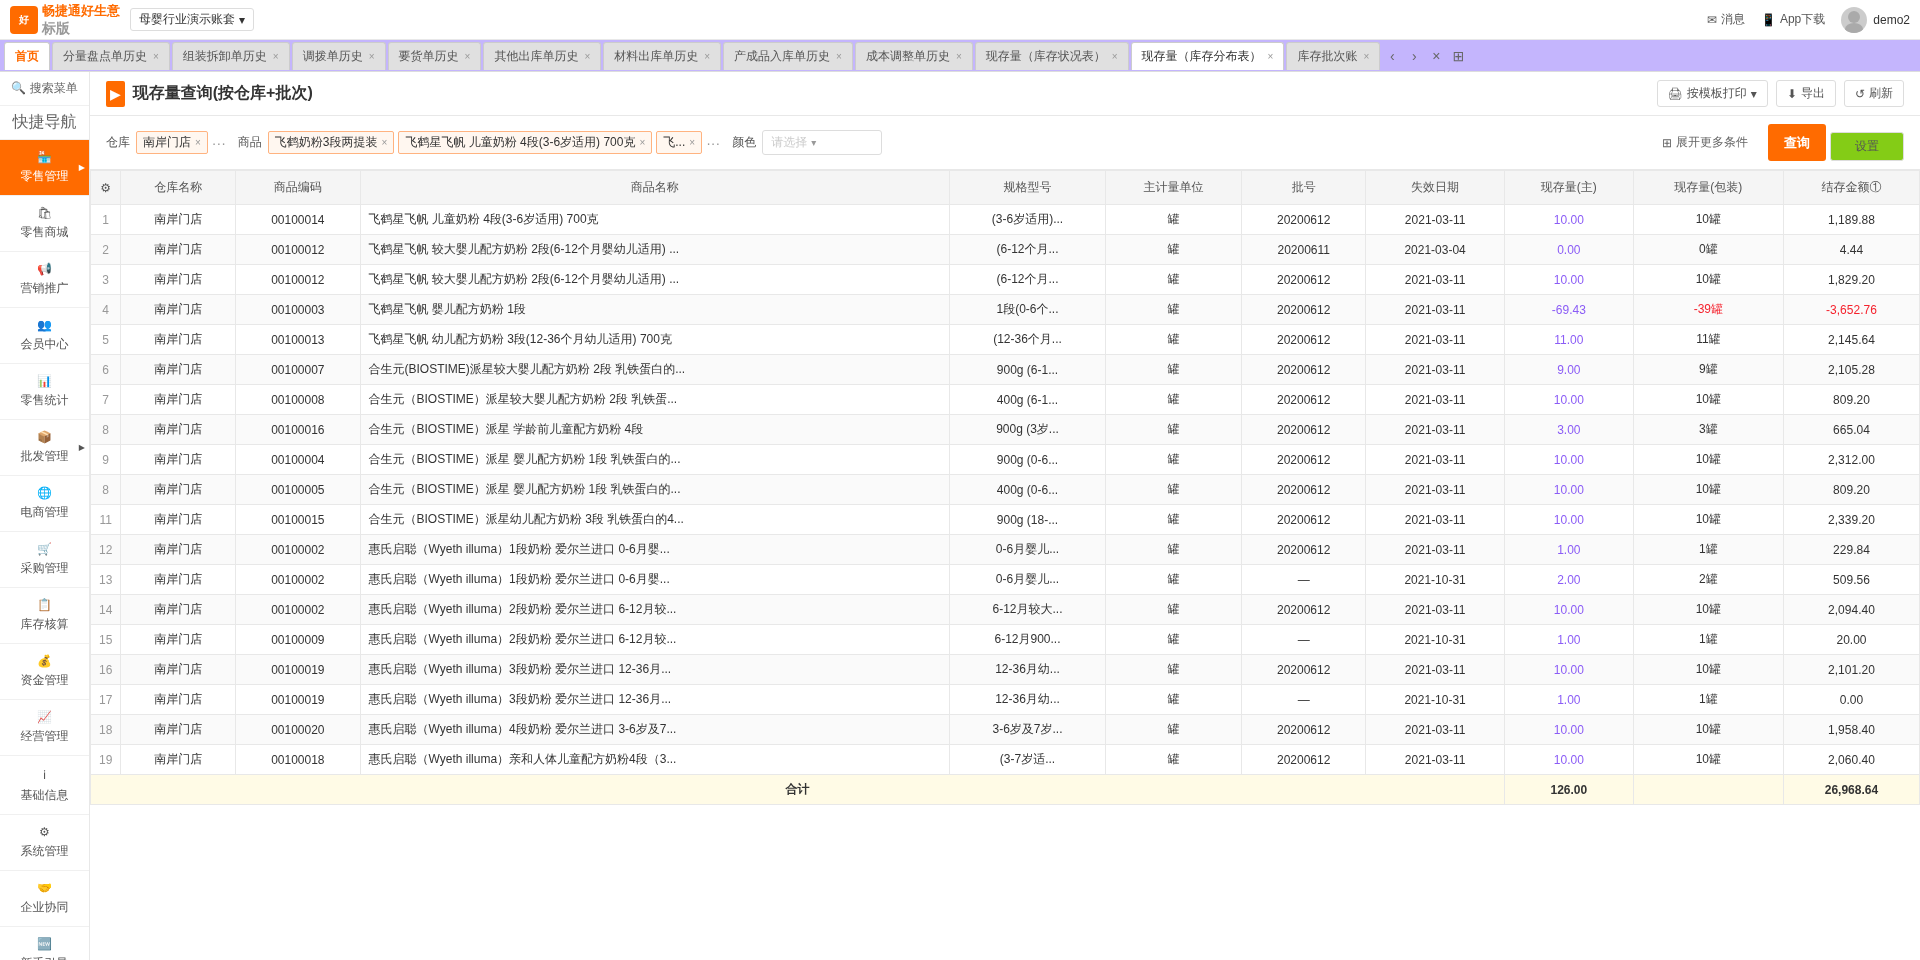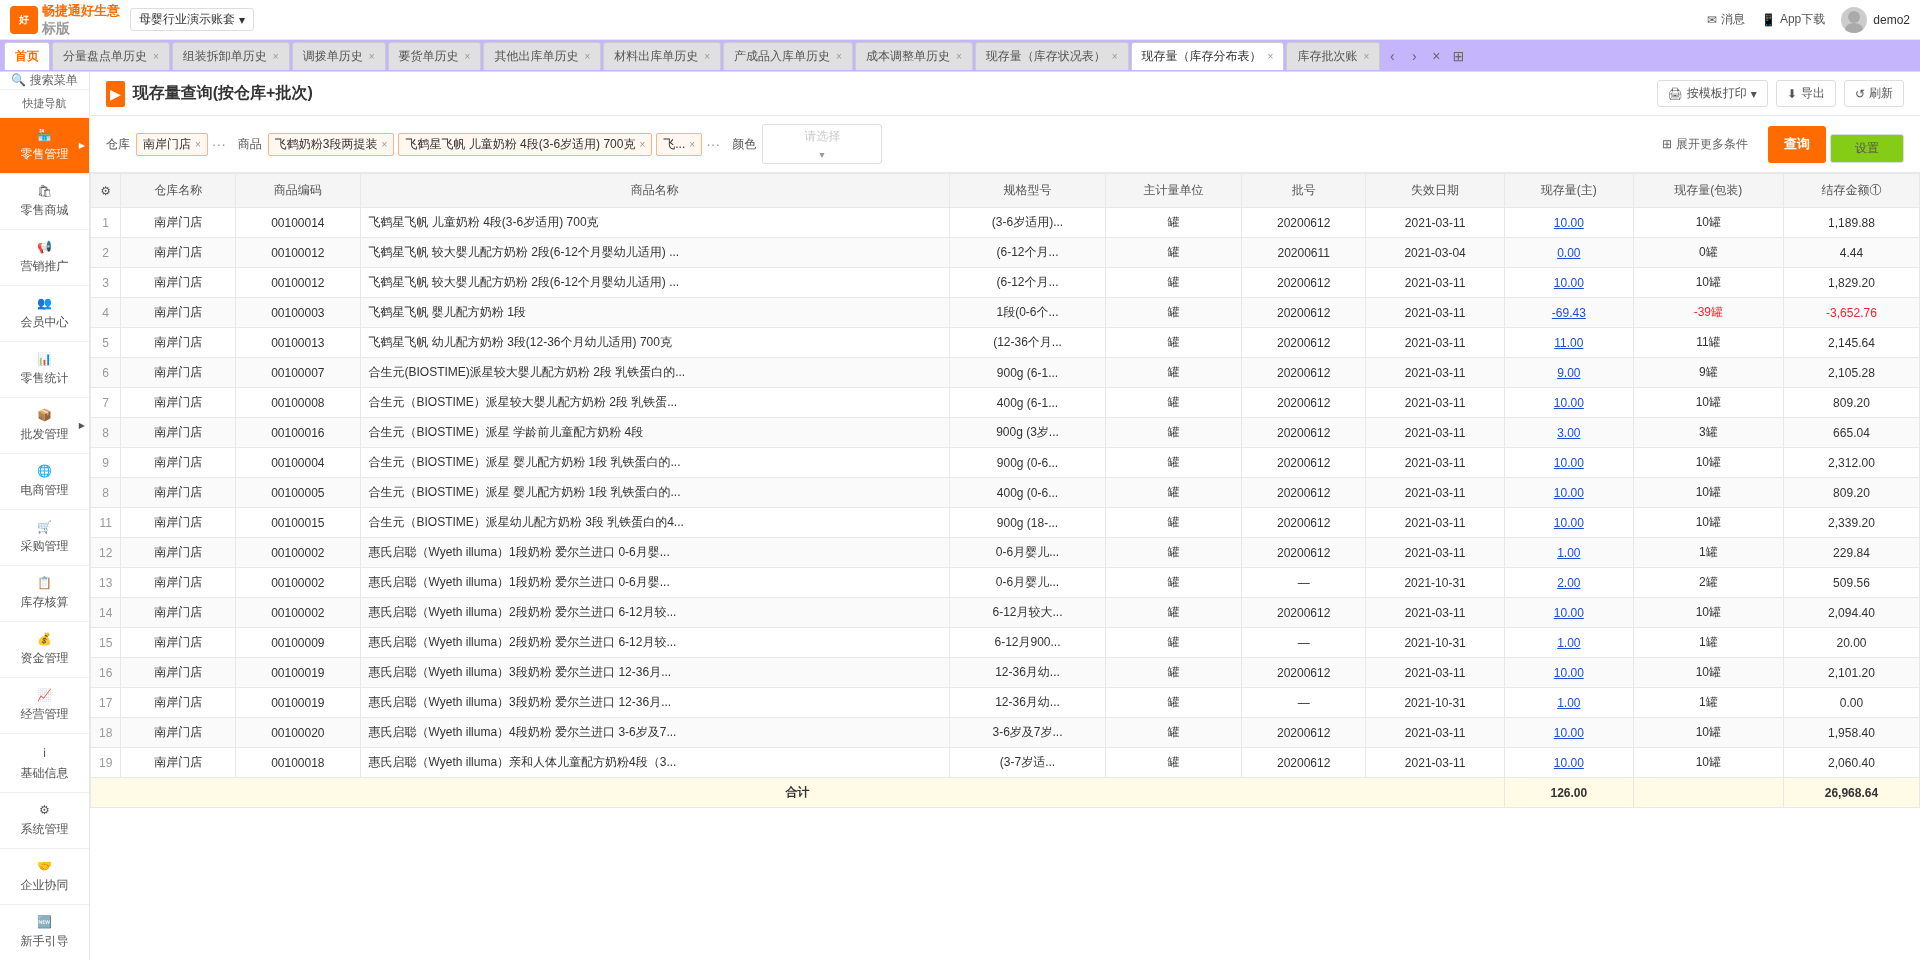--- a/index.html
+++ b/index.html
@@ -31,22 +31,22 @@
     .tab-item.home { background: #fff; color: #ff6b00; font-weight: bold; }
     .tab-item.active { background: #fff; color: #333; }
     .tab-close { font-size: 10px; color: #999; cursor: pointer; margin-left: 2px; }
     .tab-nav-btn { width: 20px; height: 28px; display: flex; align-items: center; justify-content: center; cursor: pointer; color: #666; font-size: 14px; }
 
     
     .main-layout { display: flex; height: calc(100vh - 72px); }
 
     
     .sidebar { width: 90px; background: #fff; border-right: 1px solid #e8e8e8; display: flex; flex-direction: column; }
-    .sidebar-search { padding: 0 6px; border-bottom: 1px solid #f0f0f0; text-align: center; font-size: 12px; color: #666; cursor: pointer; }
-    .sidebar-quick { padding: 6px; border-bottom: 1px solid #f0f0f0; text-align: center; font-size: 11px; color: #666; cursor: pointer; }
+    .sidebar-search { padding: 8px 6px; border-bottom: 1px solid #f0f0f0; text-align: center; font-size: 12px; color: #666; cursor: pointer; }
+    .sidebar-quick { padding: 6px; border-bottom: 1px solid #f0f0f0; text-align: center; font-size: 16px; color: #666; cursor: pointer; }
     .sidebar-item {
       display: flex; flex-direction: column; align-items: center; justify-content: center;
       padding: 10px 4px; cursor: pointer; font-size: 12px; color: #555; gap: 4px;
       border-bottom: 1px solid #f0f0f0; position: relative;
     }
     .sidebar-item.active { background: #ff6b00; color: #fff; }
     .sidebar-item .arrow { position: absolute; right: 4px; font-size: 8px; }
 
     
     .content { flex: 1; display: flex; flex-direction: column; overflow: hidden; }
@@ -73,21 +73,21 @@
     .filter-tag {
       display: flex; align-items: center; gap: 4px; background: #fff7f0;
       border: 1px solid #ffb380; border-radius: 2px; padding: 2px 6px;
       font-size: 12px; color: #333; white-space: nowrap;
     }
     .filter-tag .tag-close { color: #999; cursor: pointer; font-size: 10px; }
     .filter-more-btn { color: #999; cursor: pointer; font-size: 14px; }
     .filter-input-box {
       border: 1px solid #ddd; border-radius: 3px; padding: 3px 8px;
       font-size: 12px; min-width: 120px; background: #fff; cursor: pointer;
-      display: flex; align-items: center; gap: 4px; color: #333; flex-direction: column;
+      display: flex; align-items: center; gap: 4px; color: #333;
     }
     .filter-expand { display: flex; align-items: center; gap: 4px; color: #666; cursor: pointer; font-size: 12px; margin-left: auto; }
     .btn-query {
       background: #ff6b00; color: #fff; border: none; border-radius: 3px;
       padding: 5px 16px; cursor: pointer; font-size: 13px; font-weight: bold;
     }
     .btn-setting {
       background: #84cc16; color: #555; border: 1px solid #ddd; border-radius: 3px;
       padding: 5px 24px; cursor: pointer; font-size: 12px; margin-top: 8px;
     }
@@ -99,21 +99,21 @@
     thead tr { background: #f5f5f5; }
     thead th {
       padding: 8px 8px; border: 1px solid #e8e8e8; font-weight: normal;
       color: #555; white-space: nowrap; text-align: center; position: sticky; top: 0; background: #f5f5f5; z-index: 1;
     }
     tbody tr { background: #fff; }
     tbody tr:nth-child(even) { background: #fafafa; }
     tbody td { padding: 6px 8px; border: 1px solid #e8e8e8; text-align: center; white-space: nowrap; color: #333; }
     tbody td.text-left { text-align: left; }
     tbody td.negative { color: #f5222d; }
-    tbody td.link { color: #1d4ed8; text-decoration: underline; cursor: pointer; }
+    tbody td.link { color: #8b5cf6; cursor: pointer; }
     .row-num { color: #999; }
     tfoot tr { background: #fffbe6; font-weight: bold; }
     tfoot td { padding: 6px 8px; border: 1px solid #e8e8e8; text-align: center; }
 
     
     ::-webkit-scrollbar { width: 6px; height: 6px; }
     ::-webkit-scrollbar-track { background: #f0f0f0; }
     ::-webkit-scrollbar-thumb { background: #ccc; border-radius: 3px; }
 
     .expand-btn {

